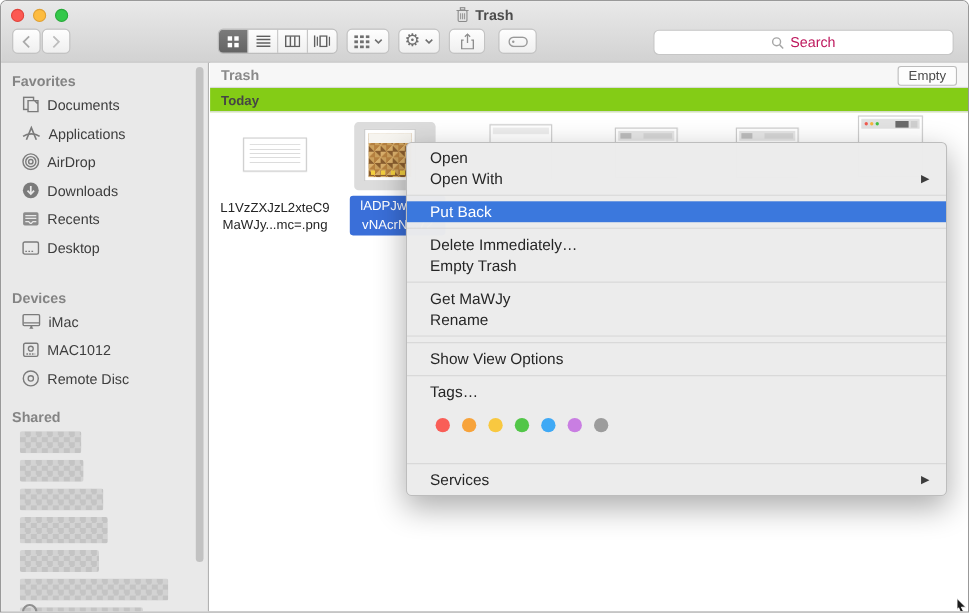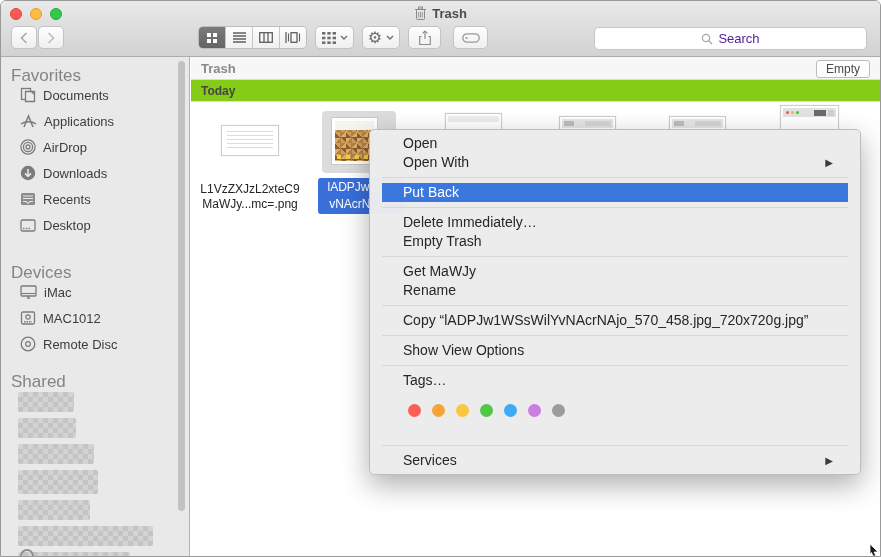--- a/index.html
+++ b/index.html
@@ -21,26 +21,26 @@
         background:linear-gradient(#fefefe,#efefef);border:1px solid #c3c3c3;
         border-radius:5px;display:flex;align-items:center;justify-content:center;}
   .seg{position:absolute;left:197px;top:25px;height:23px;display:flex;
        border:1px solid #bdbdbd;border-radius:5px;overflow:hidden;box-sizing:border-box;}
   .seg>div{width:26px;display:flex;align-items:center;justify-content:center;
            background:linear-gradient(#fdfdfd,#f0f0f0);border-right:1px solid #c6c6c6;}
   .seg>div:last-child{border-right:none;}
   .seg>div.sel{background:linear-gradient(#7b7b7b,#646464);}
   .search{position:absolute;left:593px;top:26px;width:273px;height:23px;box-sizing:border-box;
           background:#fff;border:1px solid #c6c6c6;border-radius:5px;display:flex;
-          align-items:center;justify-content:center;gap:5px;color:#4c1d95;font-size:13px;}
+          align-items:center;justify-content:center;gap:5px;color:#be185d;font-size:13px;}
   .chev{margin-left:4px;}
   
   .sidebar{position:absolute;left:0;top:56px;width:189px;bottom:0;background:#e9e9e9;
            border-right:1px solid #b2b2b2;box-sizing:border-box;overflow:hidden;}
-  .sb-h{margin:9px 0 2px 10px;font-size:17px;font-weight:normal;color:#848484;height:14px;}
+  .sb-h{margin:9px 0 2px 10px;font-size:13px;font-weight:bold;color:#848484;height:14px;}
   .sb-i{display:flex;align-items:center;height:26px;padding-left:19px;gap:7px;
         font-size:13px;color:#3d3d3d;}
   .sb-i svg{flex:0 0 auto;}
   .redact{margin:6px 0 0 17px;height:20px;border-radius:2px;
           background:repeating-conic-gradient(#c4c4c4 0% 25%, #d3d3d3 0% 50%) 0 0/10px 10px;}
   .sb-scroll{position:absolute;right:4px;top:4px;width:7px;height:450px;border-radius:4px;
              background:#c2c2c2;}
   .sb-circ{position:absolute;left:19px;bottom:-7px;width:14px;height:14px;border-radius:50%;
            border:2px solid #8f8f8f;box-sizing:border-box;}
   
@@ -74,21 +74,21 @@
   .flabel{position:absolute;width:100px;text-align:center;font-size:12px;line-height:15px;
           color:#242424;}
   .flabel-sel{position:absolute;left:317px;top:177px;width:87px;height:36px;background:#3a6fd9;
           border-radius:3px;color:#fff;font-size:12px;line-height:17px;text-align:center;
           overflow:hidden;padding-top:1px;box-sizing:border-box;}
   .mini-bar{position:absolute;left:2px;top:2px;right:2px;height:9px;background:#e6e6e6;}
   .dot6{position:absolute;top:3px;width:3px;height:3px;border-radius:50%;}
   
   .menu{position:absolute;left:368px;top:128px;width:492px;box-sizing:border-box;
         background:rgba(236,236,236,.98);border:1px solid #bdbdbd;border-radius:5px;
-        padding:4px 12px;box-shadow:0 10px 28px rgba(0,0,0,.32);z-index:50;}
+        padding:4px 0;box-shadow:0 10px 28px rgba(0,0,0,.32);z-index:50;}
   .mi{height:19px;line-height:19px;padding:0 21px;font-size:14px;color:#262626;
       position:relative;white-space:nowrap;}
   .mi.hl{background:#3b78dd;color:#fff;}
   .mi .arrow{position:absolute;right:15px;top:0;font-size:10px;color:#3c3c3c;}
   .msep{height:1px;background:#d7d7d7;margin:5px 0;}
   .tagrow{height:50px;box-sizing:border-box;padding:14px 0 0 26px;display:flex;gap:11px;}
   .tagdot{width:13px;height:13px;border-radius:50%;}
   
   .cursor{position:absolute;right:0px;bottom:0px;z-index:60;}
   .icon-gear{font-size:16px;color:#6f6f6f;line-height:1;}
@@ -370,23 +370,20 @@
       <span>Empty Trash</span>
     </div>
     <div class="msep"></div>
     <div class="mi">
       <span>Get MaWJy</span>
     </div>
     <div class="mi">
       <span>Rename</span>
     </div>
     <div class="msep"></div>
-    <div class="mi">
-      <span>Copy “lADPJw1WSsWilYvNAcrNAjo_570_458.jpg_720x720g.jpg”</span>
-    </div>
     <div class="msep"></div>
     <div class="mi">
       <span>Show View Options</span>
     </div>
     <div class="msep"></div>
     <div class="mi">
       <span>Tags…</span>
     </div>
     <div class="tagrow">
       <span class="tagdot" style="background: rgb(249, 94, 87);"></span>

